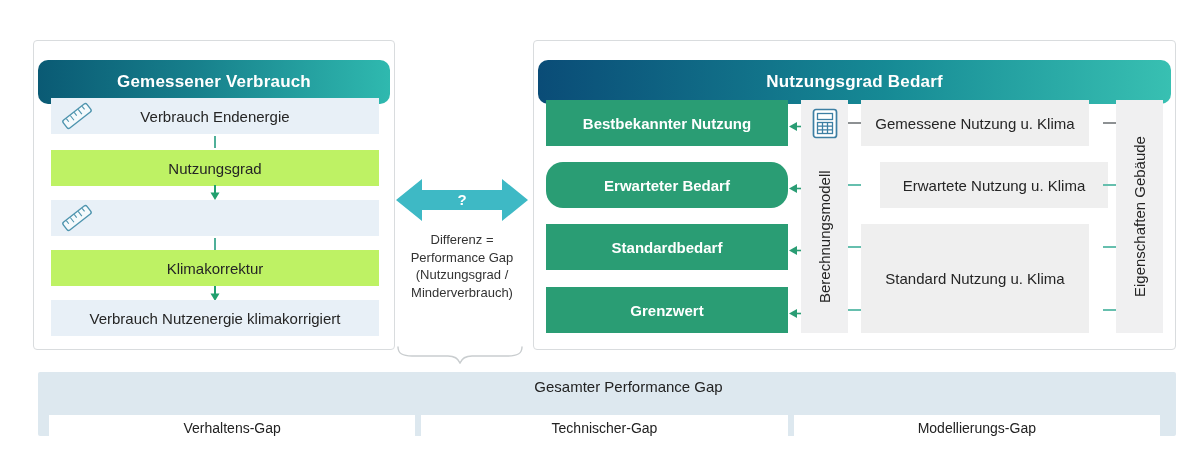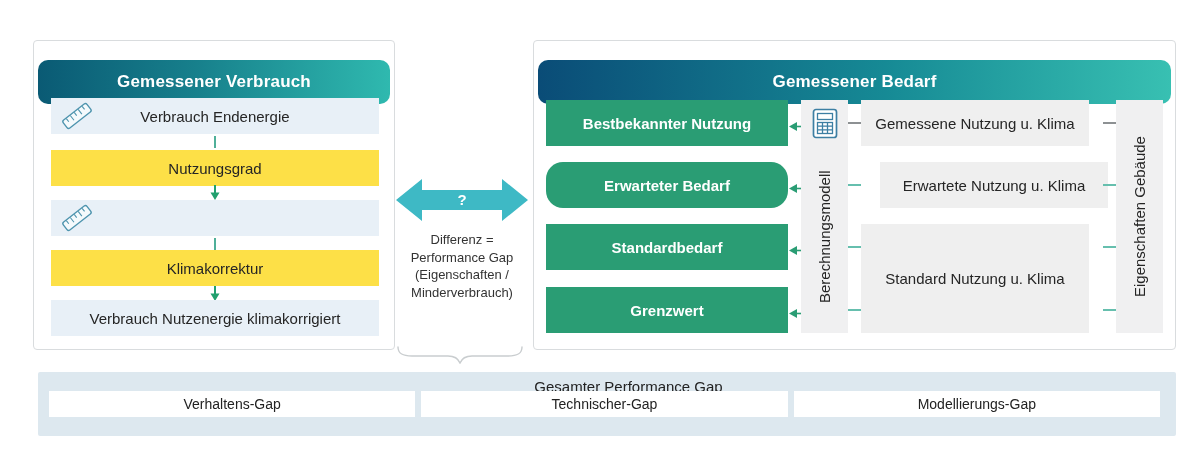--- a/index.html
+++ b/index.html
@@ -8,42 +8,42 @@
          font-family:"Liberation Sans","DejaVu Sans",sans-serif;color:#252525;overflow:hidden;}
   .panel{position:absolute;background:#fff;border:1px solid #d9dcde;border-radius:4px;}
   .panel-header{position:absolute;left:4px;right:4px;top:3px;height:44px;border-radius:10px;
          display:flex;align-items:center;justify-content:center;
          color:#fff;font-size:17px;font-weight:600;letter-spacing:.2px;margin-top:16px;}
   .hdr-left{background:linear-gradient(90deg,#0a5a74 0%,#17808c 45%,#2fb9af 100%);}
   .hdr-right{background:linear-gradient(90deg,#0a4c77 0%,#168a95 55%,#38c0b2 100%);}
   .flow-box{position:absolute;left:17px;width:328px;height:36px;display:flex;align-items:center;
          justify-content:center;font-size:15px;}
   .bg-blue{background:#e8f0f7;}
-  .bg-gray{background:#fde047;}
+  .bg-gray{background:#bef264;}
   .ruler{position:absolute;left:8px;top:3px;}
   .conn{position:absolute;left:181px;transform:translateX(-50%);}
   .conn-line{width:2px;background:#4faf99;}
   .demand-box{position:absolute;left:12px;width:242px;height:46px;background:#2a9d74;
          display:flex;align-items:center;justify-content:center;color:#fff;font-size:15px;font-weight:600;}
   .input-box{position:absolute;left:327px;width:228px;background:#efefef;
          display:flex;align-items:center;justify-content:center;font-size:15px;}
   .vstrip{position:absolute;width:47px;top:59px;height:233px;background:#f0f0f1;}
   .vlabel{position:absolute;left:0;right:0;display:flex;align-items:center;justify-content:center;
          writing-mode:vertical-rl;transform:rotate(180deg);font-size:15px;color:#252525;}
   .dash{position:absolute;width:13px;height:2px;}
   .dash-teal{background:#66bfae;}
   .dash-gray{background:#8d9193;}
   .larrow{position:absolute;width:13px;height:11px;}
   .mid-q{position:absolute;inset:0;display:flex;align-items:center;justify-content:center;
          color:#fff;font-size:15px;font-weight:700;padding-bottom:2px;}
   .mid-caption{position:absolute;left:388px;top:231px;width:148px;text-align:center;
          font-size:13px;line-height:17.5px;color:#333;}
   .bottom-bar{position:absolute;left:38px;top:372px;width:1138px;height:64px;background:#dde8ef;border-radius:2px;}
   .bottom-title{position:absolute;top:6px;left:0;right:0;text-align:center;font-size:15px;color:#222;margin-left:43px;}
-  .gap-row{position:absolute;left:11px;top:19px;width:1111px;height:26px;display:flex;gap:6px;}
+  .gap-row{position:absolute;left:11px;top:43px;width:1111px;height:26px;display:flex;gap:6px;}
   .gap-box{flex:1;background:#fff;display:flex;align-items:center;justify-content:center;font-size:14px;color:#222;}
 </style>
 </head>
 <body>
 
 <div class="stage">
 
   <div class="panel" style="left:33px;top:40px;width:362px;height:310px;">
     <div class="panel-header hdr-left">
       <span>Gemessener Verbrauch</span>
@@ -106,33 +106,33 @@
   <div style="position:absolute;left:396px;top:178px;width:132px;height:44px;">
     <svg width="132" height="44" viewBox="0 0 132 44">
       <polygon points="0,22 26,1 26,12 106,12 106,1 132,22 106,43 106,32 26,32 26,43" fill="#3eb9c5"></polygon>
     </svg>
     <div class="mid-q">?</div>
   </div>
 
   <div class="mid-caption">
     <div>Differenz =</div>
     <div>Performance Gap</div>
-    <div>(Eigenschaften /</div>
+    <div>(Nutzungsgrad /</div>
     <div>Minderverbrauch)</div>
   </div>
 
   <div style="position:absolute;left:396px;top:344px;width:128px;height:20px;">
     <svg width="128" height="20" viewBox="0 0 128 20">
       <path d="M2,3 C2,10 7,12 16,12 L52,12 C58,12 62,14 64,19 C66,14 70,12 76,12 L112,12 C121,12 126,10 126,3" fill="none" stroke="#c9cdcf" stroke-width="1.4" stroke-linecap="round"></path>
     </svg>
   </div>
 
   <div class="panel" style="left:533px;top:40px;width:643px;height:310px;">
     <div class="panel-header hdr-right">
-      <span>Gemessener Bedarf</span>
+      <span>Nutzungsgrad Bedarf</span>
     </div>
 
     <div class="demand-box" style="top:59px;">
       <span>Bestbekannter Nutzung</span>
     </div>
     <div class="demand-box" style="top:121px;border-radius:17px;">
       <span>Erwarteter Bedarf</span>
     </div>
     <div class="demand-box" style="top:183px;">
       <span>Standardbedarf</span>

